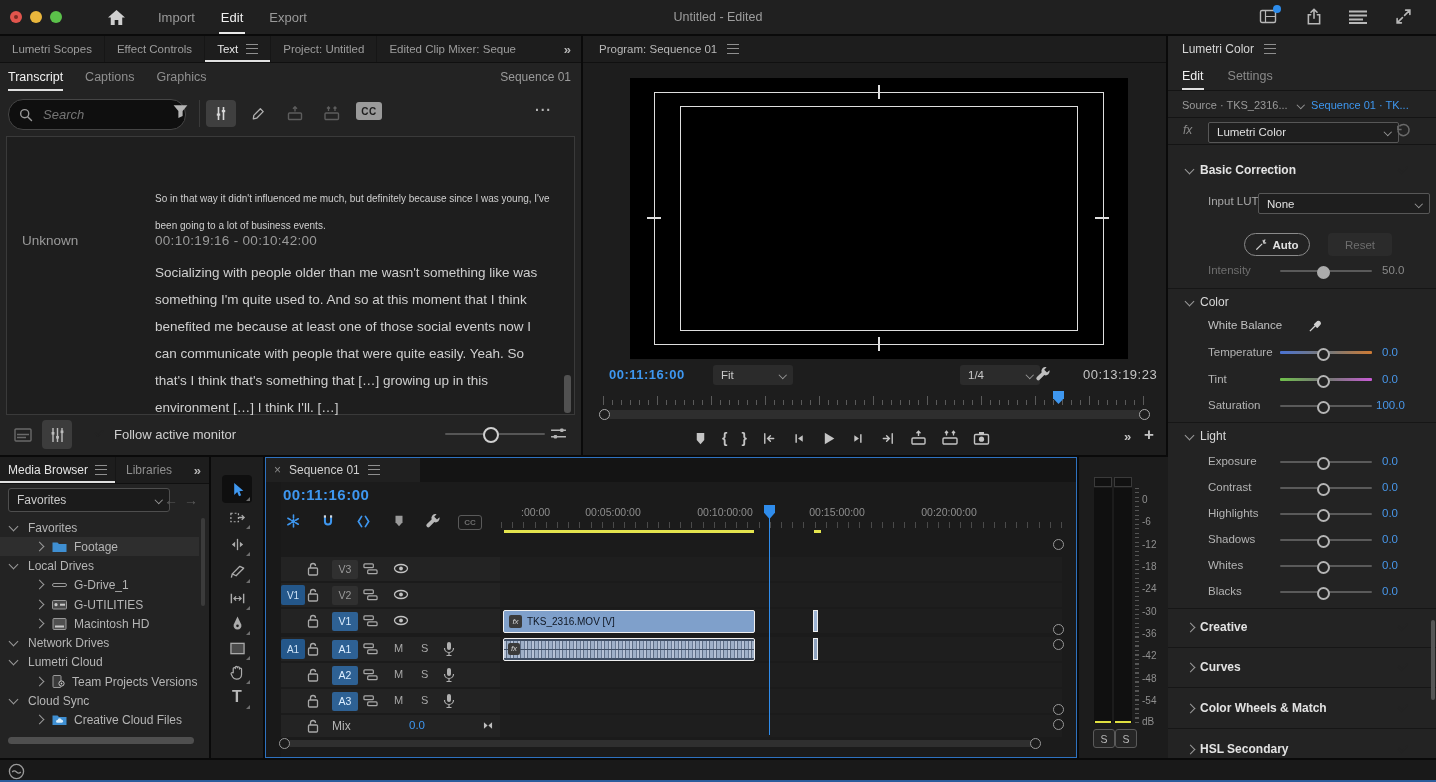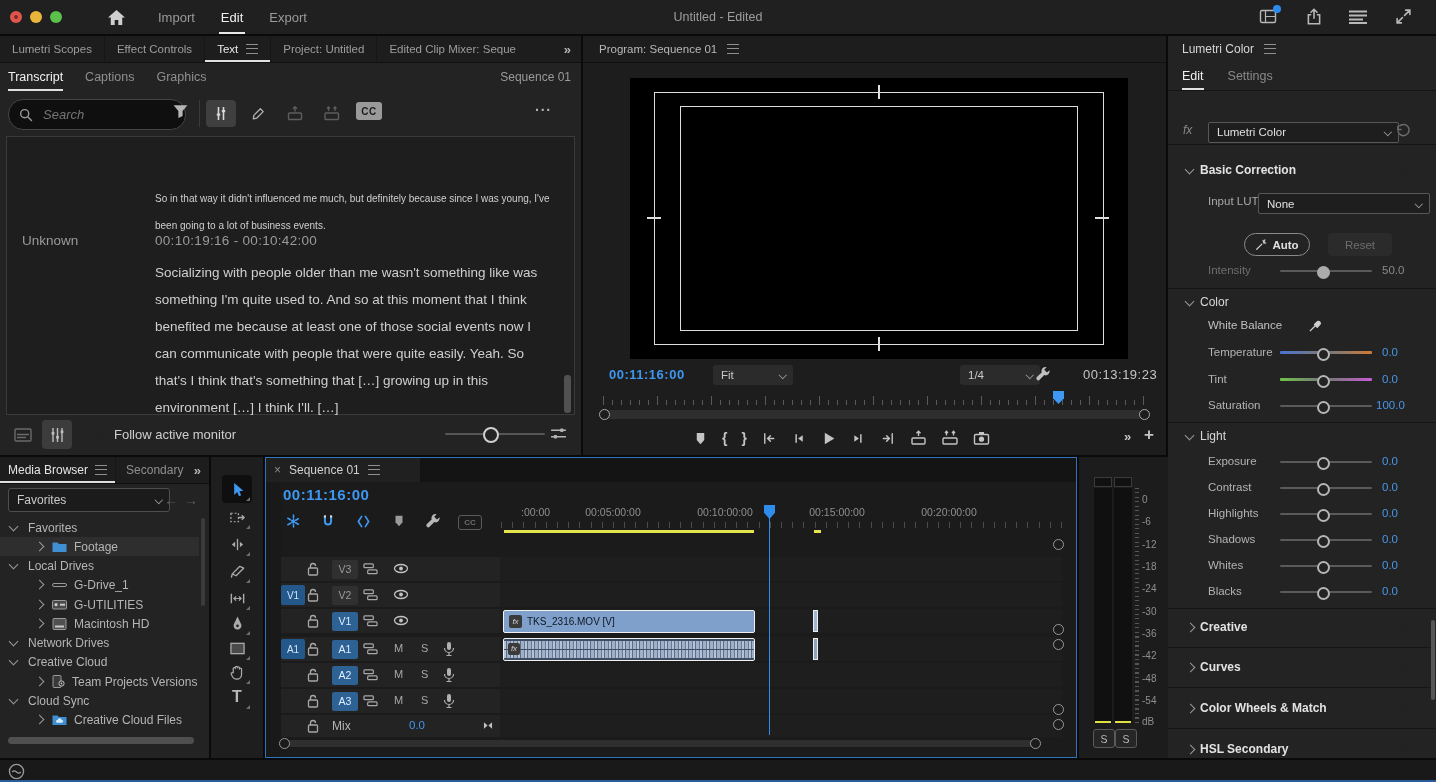--- a/index.html
+++ b/index.html
@@ -294,21 +294,21 @@
     <span class="abs" style="left:541px;top:393px;color:#c4c4c4;font-size:13px;font-weight:bold;">»</span>
     <span class="abs" style="left:561px;top:389px;color:#c4c4c4;font-size:17px;font-weight:bold;">+</span>
   </div>
 
   <div class="panel" style="left:0;top:457px;width:209px;height:301px;">
     <div class="row" style="height:26px;background:#1d1d1d;border-bottom:1px solid #101010;font-size:12px;">
       <span class="tab-underline" style="position:relative;height:26px;display:flex;align-items:center;gap:7px;padding:0 8px;color:#e4e4e4;">
         <span>Media Browser</span>
         <span class="burger"></span>
       </span>
-      <span style="padding:0 10px;color:#8f8f8f;border-left:1px solid #161616;height:26px;display:flex;align-items:center;">Secondary</span>
+      <span style="padding:0 10px;color:#8f8f8f;border-left:1px solid #161616;height:26px;display:flex;align-items:center;">Libraries</span>
       <span style="flex:1"></span>
       <span style="padding-right:8px;color:#b5b5b5;font-size:13px;font-weight:bold;">»</span>
     </div>
     <div class="abs ddbox" style="left:8px;top:31px;width:144px;height:22px;background:#1b1b1b;border:1px solid #4e4e4e;">
       <span style="font-size:12px;color:#cacaca;">Favorites</span>
         <span class="cv sm"></span>
     </div>
     <span class="abs" style="left:164px;top:35px;color:#5c5c5c;font-size:14px;">←</span>
     <span class="abs" style="left:184px;top:35px;color:#5c5c5c;font-size:14px;">→</span>
 
@@ -358,21 +358,21 @@
           </svg>
         </span>
         <span style="margin-left:7px;">Macintosh HD</span>
       </div>
     <div class="treerow" style="top:176px;">
         <span class="cv" style="margin-left:10px;margin-top:-3px;"></span>
         <span style="margin-left:11px;">Network Drives</span>
       </div>
     <div class="treerow" style="top:195px;">
         <span class="cv" style="margin-left:10px;margin-top:-3px;"></span>
-        <span style="margin-left:11px;">Creative Cloud</span>
+        <span style="margin-left:11px;">Lumetri Cloud</span>
       </div>
     <div class="treerow" style="top:215px;">
         <span class="cv r" style="margin-left:36px;"></span>
         <span style="margin-left:9px;">
           <svg width="13" height="13" viewBox="0 0 13 13">
             <rect x="1" y="0.5" width="8" height="12" rx="1" stroke="#9a9a9a" fill="#3a3a3a"></rect>
             <circle cx="9.5" cy="8.5" r="2.6" stroke="#c9c9c9" fill="#232323"></circle>
             <circle cx="9.5" cy="8.5" r="0.9" fill="#c9c9c9"></circle>
           </svg>
         </span>
@@ -726,20 +726,25 @@
     <div class="row" style="height:26px;background:#232323;padding-left:14px;gap:10px;">
       <span style="font-size:12px;color:#d6d6d6;">Lumetri Color</span>
       <span class="burger"></span>
     </div>
     <div class="row" style="height:28px;padding-left:14px;font-size:12.5px;border-bottom:1px solid #141414;">
       <span class="tab-underline" style="position:relative;height:28px;display:flex;align-items:center;margin-right:24px;color:#f0f0f0;">
         <span>Edit</span>
       </span>
       <span style="color:#8a8a8a;">Settings</span>
     </div>
+    <div class="abs row" style="left:0;top:56px;width:268px;height:26px;border-bottom:1px solid #141414;padding-left:14px;box-sizing:border-box;">
+      <span style="font-size:11px;color:#9a9a9a;white-space:nowrap;">Source · TKS_2316...</span>
+      <span class="cv sm" style="margin:0 8px 0 10px;"></span>
+      <span style="font-size:11px;color:#3e97f0;white-space:nowrap;">Sequence 01 · TK...</span>
+    </div>
     <div class="abs" style="left:0;top:82px;width:268px;height:26px;border-bottom:1px solid #141414;">
       <span style="position:absolute;left:15px;top:5px;font-size:12px;font-style:italic;color:#8a8a8a;">fx</span>
       <span class="ddbox" style="left:40px;top:3.5px;width:173px;height:19px;background:#1e1e1e;border:1px solid #575757;border-radius:2px;">
         <span style="color:#e0e0e0;">Lumetri Color</span>
           <span class="cv sm"></span>
       </span>
       <span class="abs" style="left:228px;top:5px;color:#6a6a6a;">
         <svg width="15" height="15" viewBox="0 0 16 16">
             <path d="M3.5 3.5 A6 6 0 1 1 2 8" stroke="currentColor" fill="none" stroke-width="1.6"></path>
             <path d="M2 3 V7 H6" stroke="currentColor" fill="none" stroke-width="1.6"></path>

